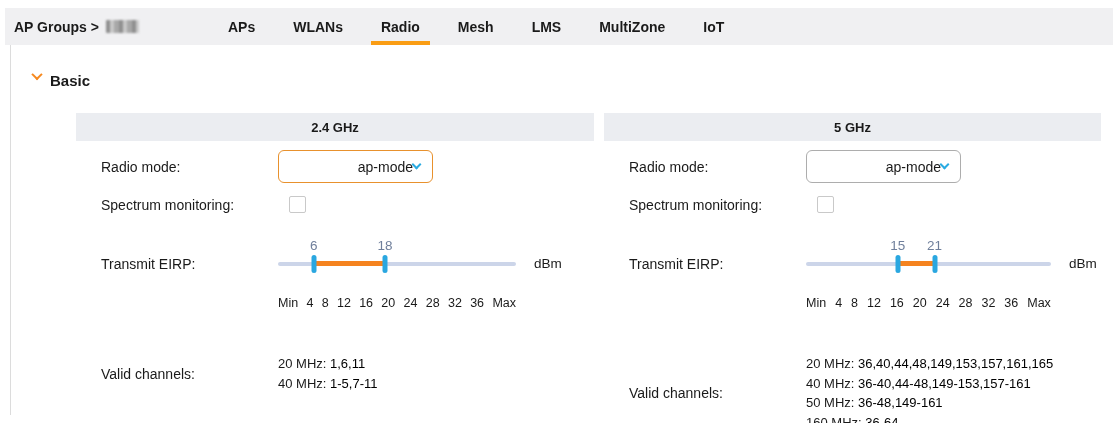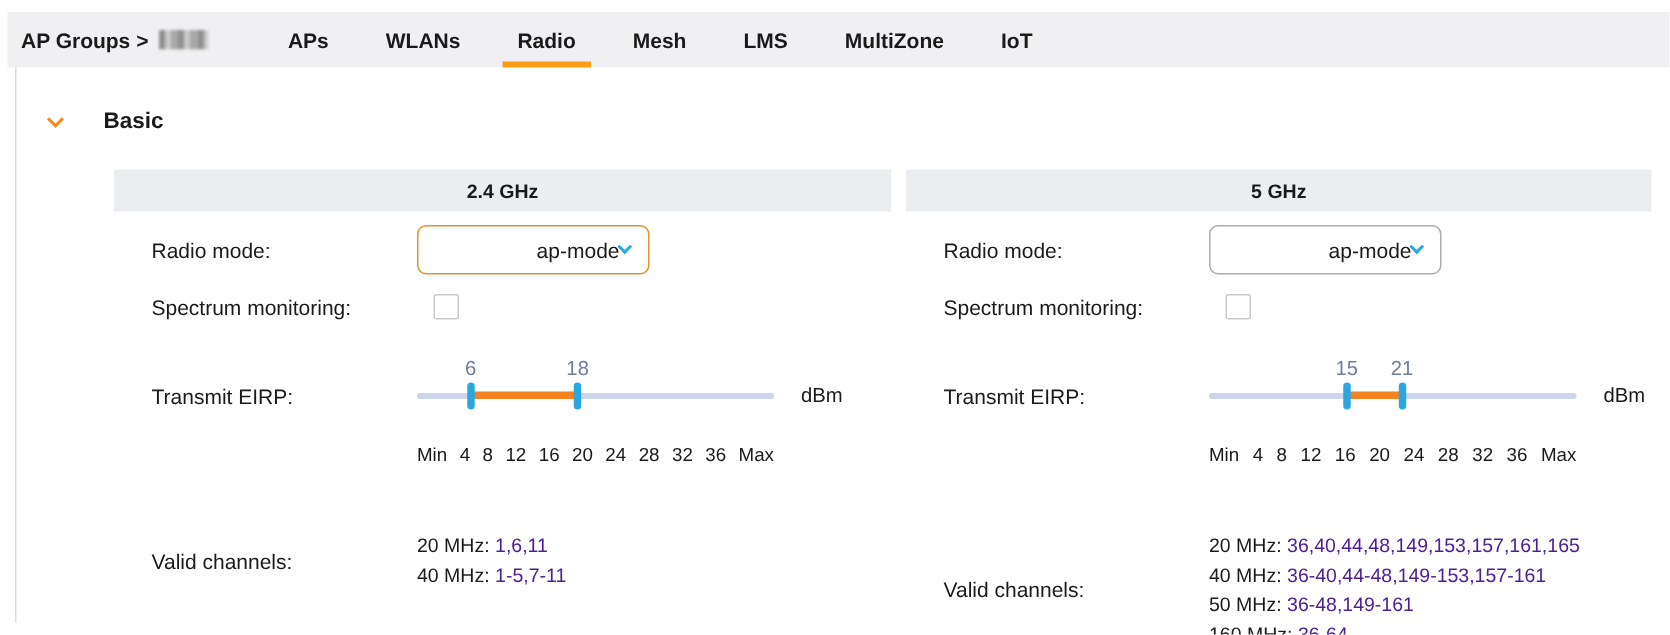--- a/index.html
+++ b/index.html
@@ -2,38 +2,38 @@
 <html><head>
 <meta charset="utf-8">
 <style>
   * { margin:0; padding:0; box-sizing:border-box; }
   html,body { width:1113px; height:423px; background:#ffffff;
     font-family:"Liberation Sans", sans-serif; color:#1a1a1a; overflow:hidden; }
 
   
   .tabbar { margin:8px 0 0 5px; height:37px; background:#f0f0f2;
     display:flex; align-items:center; padding-left:9px;
-    font-size:14px; font-weight:700; }
+    font-size:14px; font-weight:700;gap:36px; }
   .breadcrumb { display:flex; align-items:center; white-space:nowrap; }
   .redacted { display:inline-block; width:33px; height:13px; margin-left:7px;
     border-radius:1px;
     background-image:
       repeating-linear-gradient(90deg,#8f8f8f 0 4px,#c9c9c9 4px 8px,#a8a8a8 8px 13px),
       repeating-linear-gradient(0deg,rgba(255,255,255,.35) 0 3px,rgba(0,0,0,.12) 3px 6px);
     filter:blur(1.1px); }
   .tabs { display:flex; align-items:center; height:100%; margin-left:34px; }
   .tab { position:relative; height:100%; display:flex; align-items:center;
     padding:0 10px; margin:0 9px; cursor:pointer; }
   .tab.active::after { content:""; position:absolute; left:0; right:0; bottom:0;
     height:4px; background:#fa9d14; }
 
   
   .content { margin-left:10px; border-left:1px solid #dcdcdc;
     height:370px; padding-top:27px; background:#fff; }
-  .section-head { display:flex; align-items:center; gap:28px;
+  .section-head { display:flex; gap:9px;
     margin-left:22px; cursor:pointer; }
   .chev-orange { width:8px; height:8px; border-right:2.5px solid #f6891f;
     border-bottom:2.5px solid #f6891f; transform:rotate(45deg) translate(-1px,-1px); }
   .section-title { font-size:15px; font-weight:700; }
 
   .panels { display:flex; gap:10px; margin:24px 0 0 65px; }
   .panel { width:518px; }
   .panel.p5 { width:497px; }
   .panel-head { height:28px; background:#ebedf1; display:flex;
     align-items:center; justify-content:center; font-size:13px; font-weight:700; }
@@ -63,21 +63,21 @@
   .handle { position:absolute; top:0; width:5px; height:18px; background:#2aa7e0;
     border-radius:2.5px; transform:translateX(-50%); cursor:grab; }
   .hval { position:absolute; bottom:20px; left:50%; transform:translateX(-50%);
     color:#6f7f9b; font-size:13.5px; }
   .ticks { display:flex; justify-content:space-between; margin-top:23px;
     font-size:12.5px; }
   .unit { margin-left:18px; padding-top:24px; line-height:18px; font-size:13.5px; }
 
   .row-channels { margin-top:44px; }
   .chan-rows { font-size:13px; line-height:19.5px; }
-  .cl { color:#4c1d95; }
+  .cl { color:#000000; }
 </style>
 </head>
 <body>
 
 <header class="tabbar">
   <div class="breadcrumb">
     <span>AP Groups &gt;</span>
     <span class="redacted"></span>
   </div>
   <nav class="tabs">

